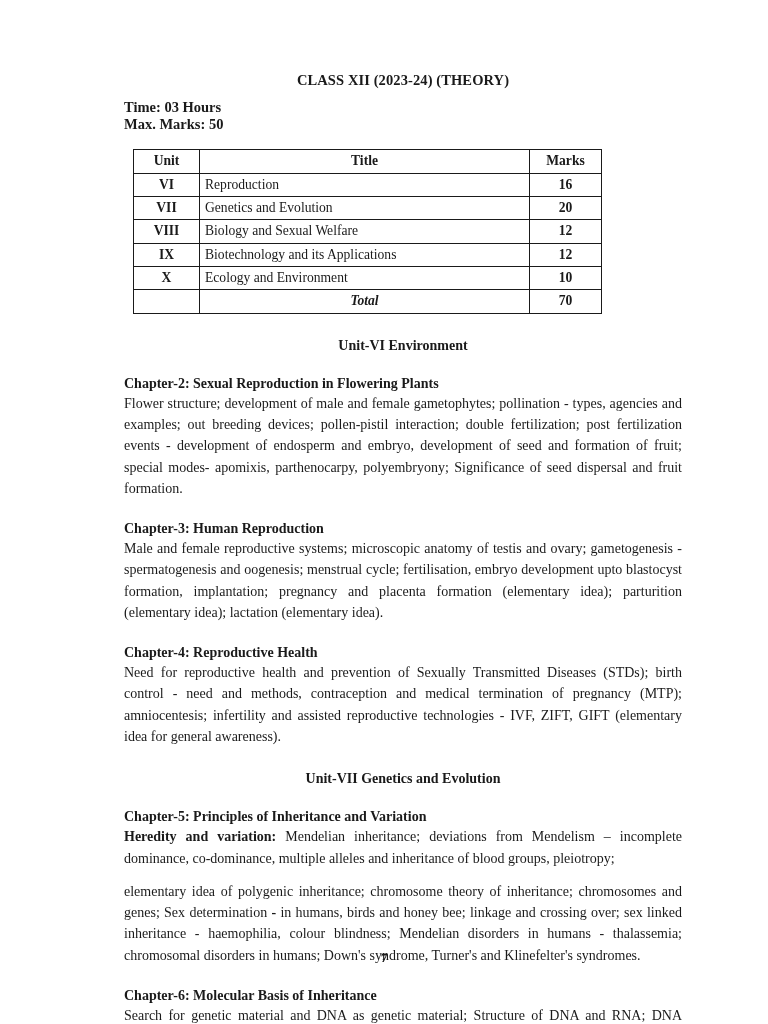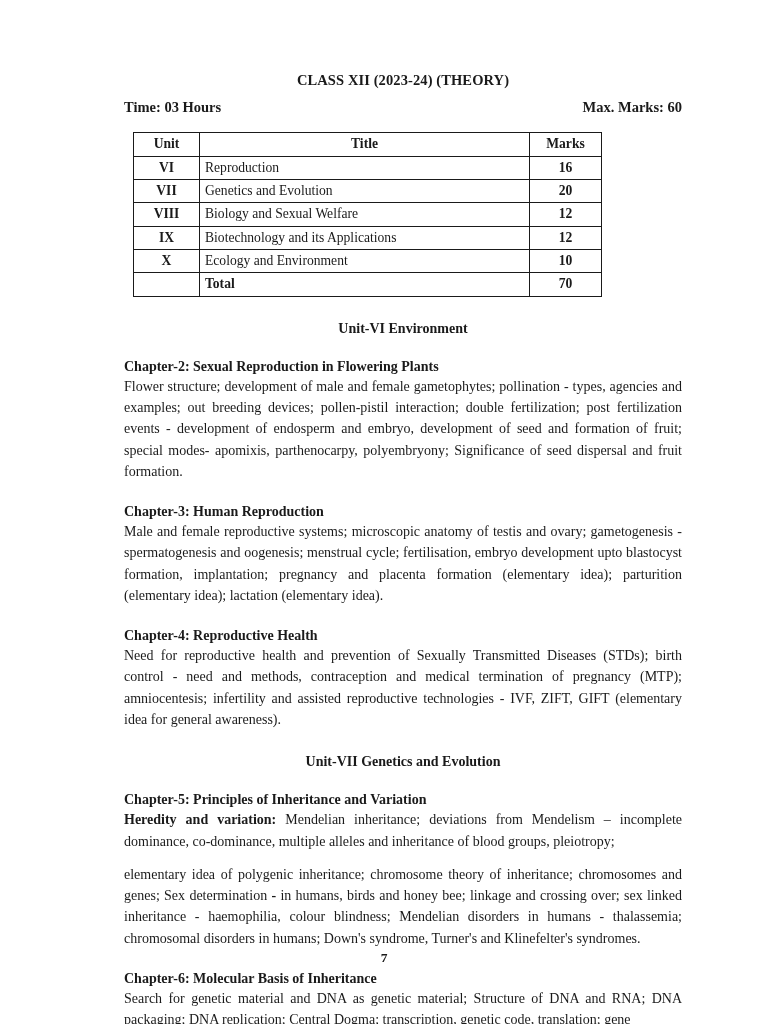--- a/index.html
+++ b/index.html
@@ -37,20 +37,21 @@
     margin-top: 72px;
     line-height: 1.2;
   }
   .meta-row {
     display: flex;
     justify-content: space-between;
     align-items: baseline;
     font-weight: bold;
     font-size: 14.5px;
     margin-top: 10px;
+    flex-direction: column;
   }
   .meta-row .meta-left  { text-align: left; }
   .meta-row .meta-right { text-align: right; }
 
   
   .marks-table {
     border-collapse: collapse;
     margin-top: 16px;
     margin-left: 9px;
     width: 468px;
@@ -78,21 +79,23 @@
   .cell-title {
     text-align: left;
     font-weight: normal;
     padding-left: 6px;
   }
   .cell-marks {
     text-align: center;
     font-weight: bold;
   }
   .cell-total {
-    font-weight: bold;
+    text-align: center;
+    font-weight: bold;
+    font-style: italic;
   }
   .cell-empty { }
 
   
   .unit-heading {
     text-align: center;
     font-weight: bold;
     font-size: 14px;
     margin-top: 24px;
   }
@@ -128,21 +131,21 @@
 </head>
 <body>
 
 <div class="page">
   <div class="content">
 
     <div class="doc-title">CLASS XII (2023-24) (THEORY)</div>
 
     <div class="meta-row">
       <div class="meta-left">Time: 03 Hours</div>
-      <div class="meta-right">Max. Marks: 60</div>
+      <div class="meta-right">Max. Marks: 50</div>
     </div>
 
     <table class="marks-table">
       <colgroup>
         <col class="col-unit">
           <col class="col-title">
           <col class="col-marks">
       </colgroup>
       <thead>
         <tr>

